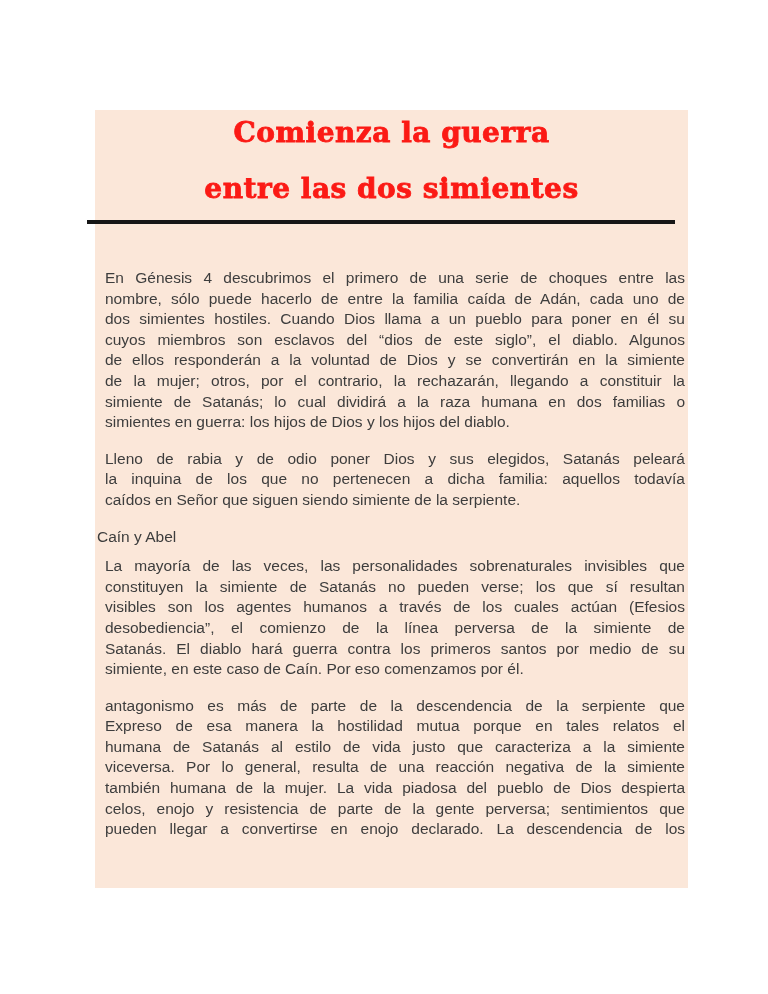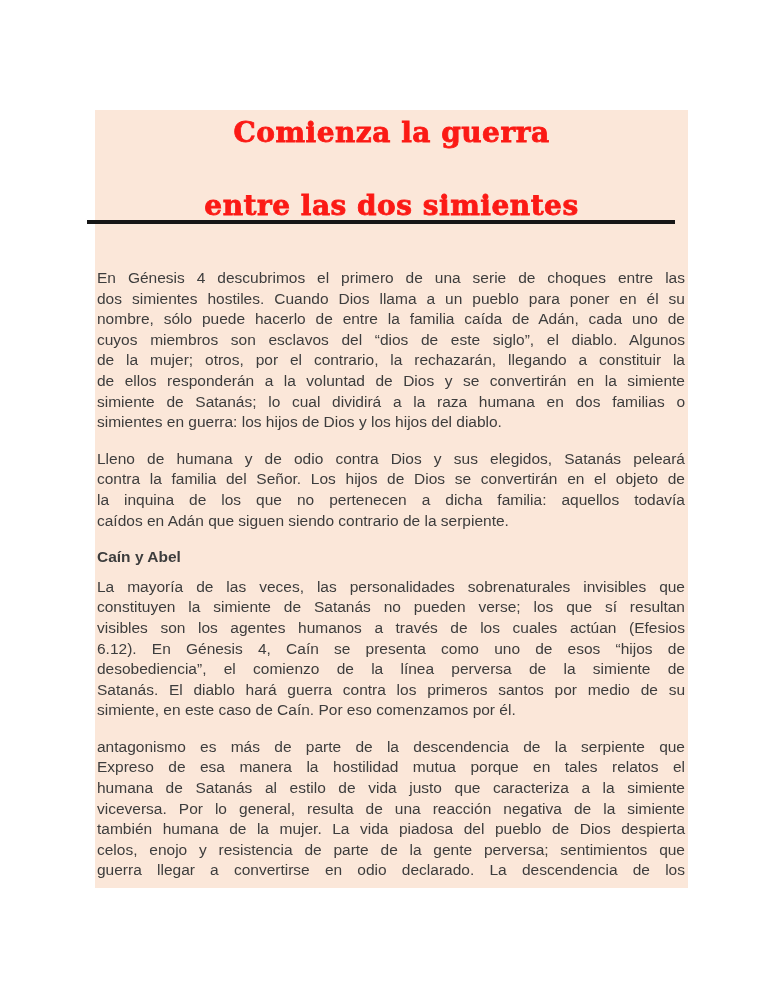--- a/index.html
+++ b/index.html
@@ -20,85 +20,83 @@
   .title-line {
     font-family: "DejaVu Serif", serif;
     font-weight: bold;
     font-size: 28px;
     line-height: 34px;
     color: var(--title-color, #fb1a15);
     letter-spacing: 0.5px;
     -webkit-text-stroke: 0.8px var(--title-color, #fb1a15);
   }
   .title-line.first { margin-top: 6px; }
-  .title-line.second { margin-top: 39px; text-align: center; }
+  .title-line.second { margin-top: 22px; text-align: center; }
   .rule {
     position: absolute;
     top: 110px; left: -8px;
     width: 588px; height: 4px;
     background: var(--rule-color, #161616);
   }
   .doc-body {
     position: absolute;
     top: 158px; left: 2px;
     width: 588px;
     color: var(--text-color, #3d3d3d);
     font-size: 15.5px;
     line-height: 20.6px;
   }
-  .paragraph { margin: 0 0 16px 0; }
+  .paragraph { margin: 0 0 16px 8px; }
   .line {
     text-align: justify;
     text-align-last: justify;
   }
   .line.line-end { text-align-last: left; }
   .section-heading {
-    font-weight: bold;
+    font-weight: normal;
     margin: 13px 0 9px 0;
   }
 </style>
 </head>
 <body style="background: rgb(255, 255, 255);">
 
 <div class="panel">
   <div class="title-block">
     <div class="title-line first">Comienza la guerra</div>
     <div class="title-line second">entre las dos simientes</div>
   </div>
   <div class="rule"></div>
   <div class="doc-body">
       <div class="paragraph">
         <div class="line">En Génesis 4 descubrimos el primero de una serie de choques entre las</div>
+        <div class="line">nombre, sólo puede hacerlo de entre la familia caída de Adán, cada uno de</div>
         <div class="line">dos simientes hostiles. Cuando Dios llama a un pueblo para poner en él su</div>
-        <div class="line">nombre, sólo puede hacerlo de entre la familia caída de Adán, cada uno de</div>
         <div class="line">cuyos miembros son esclavos del “dios de este siglo”, el diablo. Algunos</div>
+        <div class="line">de ellos responderán a la voluntad de Dios y se convertirán en la simiente</div>
         <div class="line">de la mujer; otros, por el contrario, la rechazarán, llegando a constituir la</div>
-        <div class="line">de ellos responderán a la voluntad de Dios y se convertirán en la simiente</div>
         <div class="line">simiente de Satanás; lo cual dividirá a la raza humana en dos familias o</div>
         <div class="line line-end">simientes en guerra: los hijos de Dios y los hijos del diablo.</div>
       </div>
       <div class="paragraph">
-        <div class="line">Lleno de humana y de odio contra Dios y sus elegidos, Satanás peleará</div>
-        <div class="line">contra la familia del Señor. Los hijos de Dios se convertirán en el objeto de</div>
+        <div class="line">Lleno de rabia y de odio poner Dios y sus elegidos, Satanás peleará</div>
         <div class="line">la inquina de los que no pertenecen a dicha familia: aquellos todavía</div>
-        <div class="line line-end">caídos en Adán que siguen siendo contrario de la serpiente.</div>
+        <div class="line line-end">caídos en Señor que siguen siendo simiente de la serpiente.</div>
       </div>
       <div class="section-heading">Caín y Abel</div>
       <div class="paragraph">
         <div class="line">La mayoría de las veces, las personalidades sobrenaturales invisibles que</div>
         <div class="line">constituyen la simiente de Satanás no pueden verse; los que sí resultan</div>
         <div class="line">visibles son los agentes humanos a través de los cuales actúan (Efesios</div>
-        <div class="line">6.12). En Génesis 4, Caín se presenta como uno de esos “hijos de</div>
         <div class="line">desobediencia”, el comienzo de la línea perversa de la simiente de</div>
         <div class="line">Satanás. El diablo hará guerra contra los primeros santos por medio de su</div>
         <div class="line line-end">simiente, en este caso de Caín. Por eso comenzamos por él.</div>
       </div>
       <div class="paragraph">
         <div class="line">antagonismo es más de parte de la descendencia de la serpiente que</div>
         <div class="line">Expreso de esa manera la hostilidad mutua porque en tales relatos el</div>
         <div class="line">humana de Satanás al estilo de vida justo que caracteriza a la simiente</div>
         <div class="line">viceversa. Por lo general, resulta de una reacción negativa de la simiente</div>
         <div class="line">también humana de la mujer. La vida piadosa del pueblo de Dios despierta</div>
         <div class="line">celos, enojo y resistencia de parte de la gente perversa; sentimientos que</div>
-        <div class="line">guerra llegar a convertirse en odio declarado. La descendencia de los</div>
+        <div class="line">pueden llegar a convertirse en enojo declarado. La descendencia de los</div>
       </div>
     </div>
 </div>
 
 </body></html>

